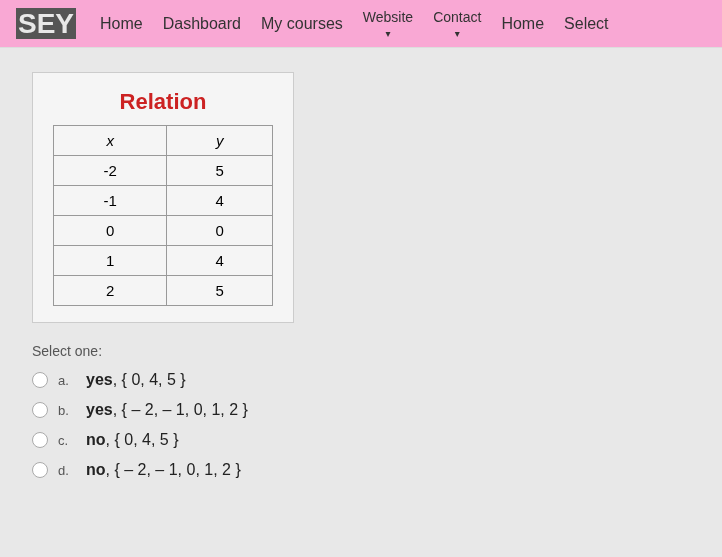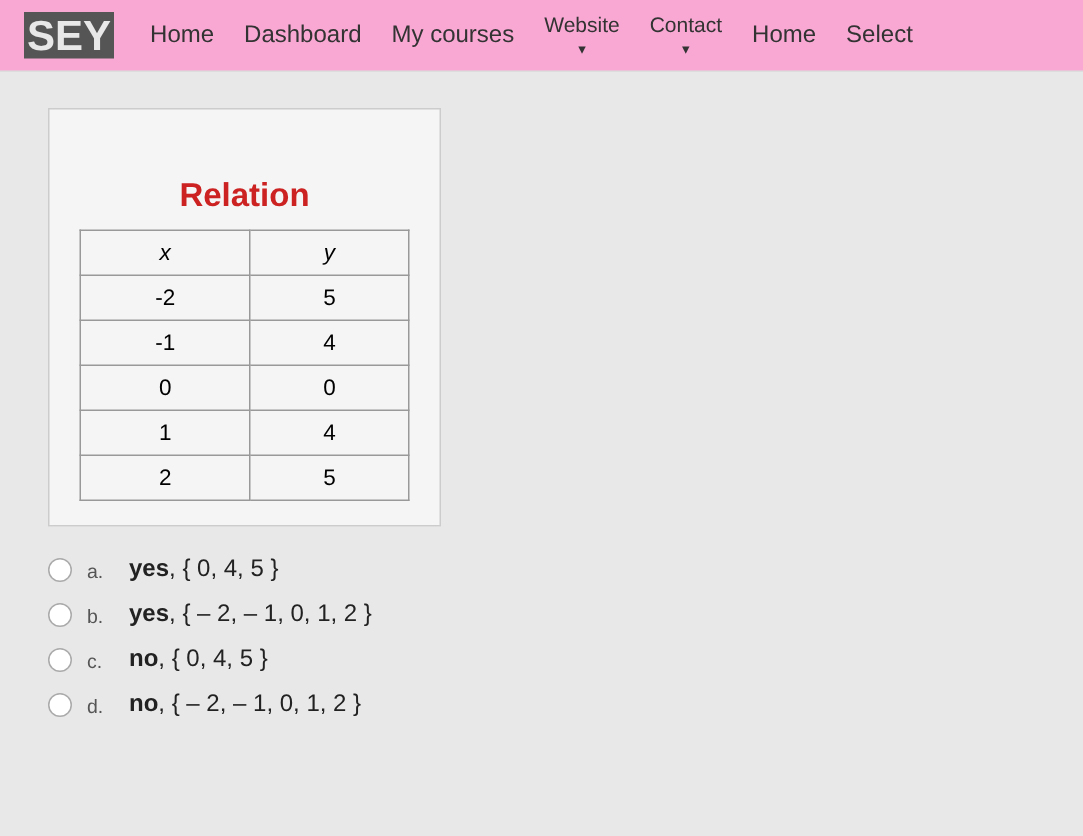--- a/index.html
+++ b/index.html
@@ -67,21 +67,20 @@
       display: inline-block;
       padding: 16px 20px;
       margin-bottom: 20px;
     }
     .relation-title {
       font-size: 22px;
       color: #cc2222;
       font-weight: bold;
       margin-bottom: 10px;
       text-align: center;
-      margin-top: 28px;
     }
     .relation-table {
       border-collapse: collapse;
       min-width: 220px;
     }
     .relation-table th,
     .relation-table td {
       border: 1px solid #999;
       padding: 6px 30px;
       text-align: center;
@@ -205,20 +204,21 @@
           </tr>
           <tr>
             <td>2</td>
             <td>5</td>
           </tr>
         </tbody>
     </table>
   </div>
 
   
+  <div class="select-label">Select one:</div>
 
   
   <ul class="options-list" id="options-list">
   <li class="option-item">
         <div class="option-radio"></div>
         <span class="option-letter">a.</span>
         <span class="option-text"><strong>yes</strong>, { 0, 4, 5 }</span>
       </li>
       <li class="option-item">
         <div class="option-radio"></div>

